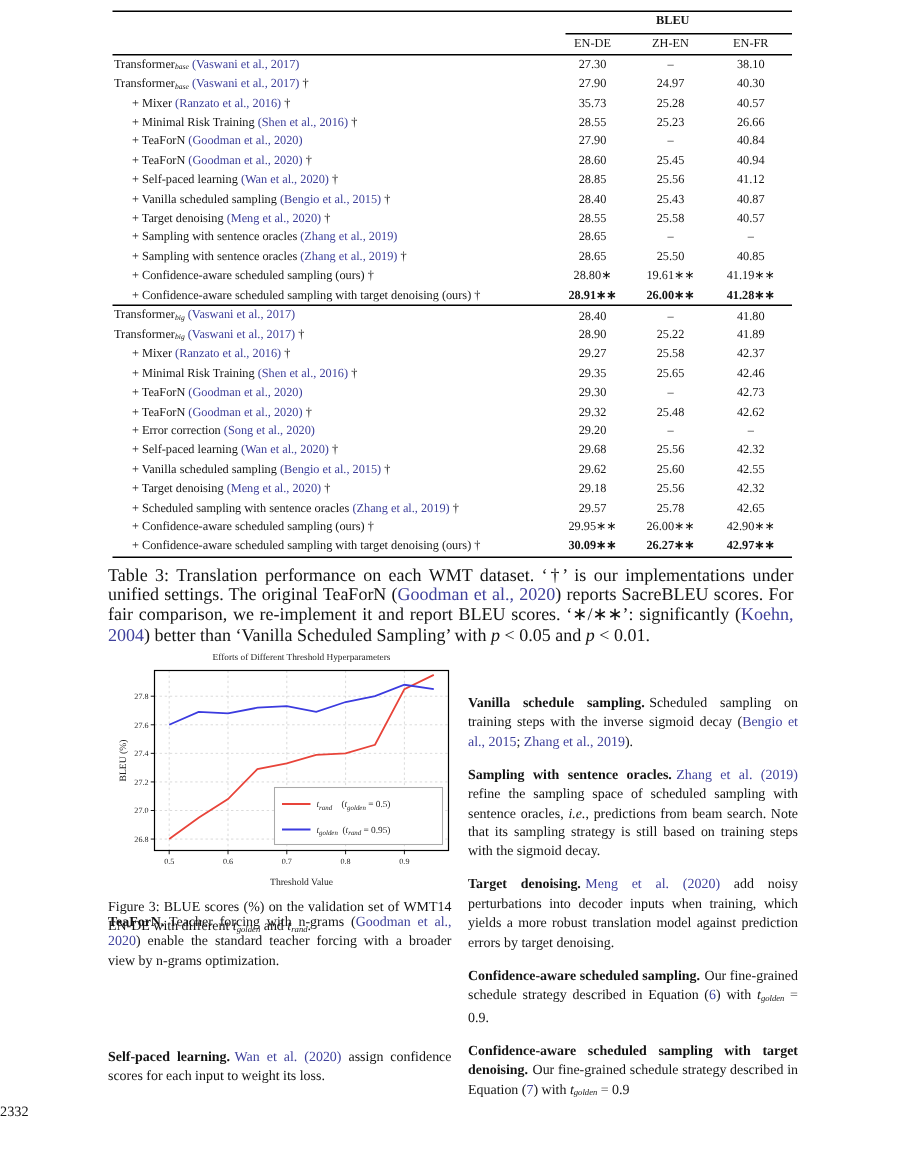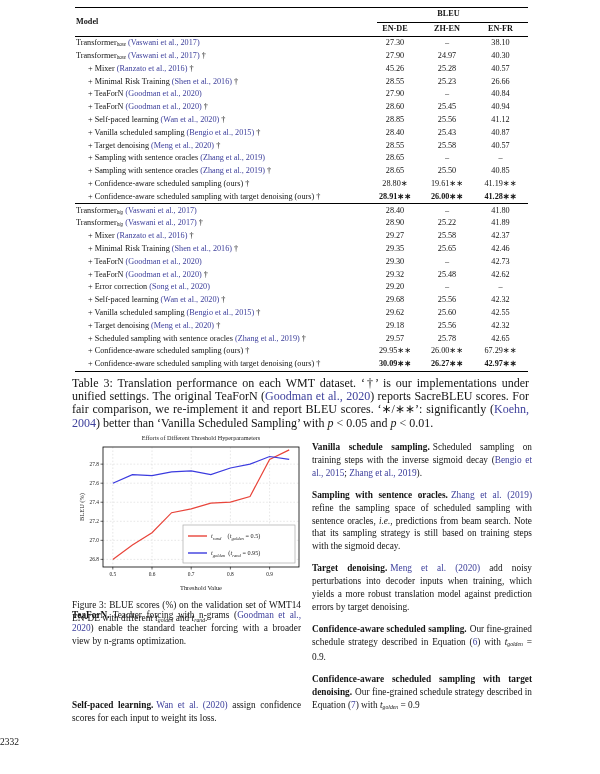--- a/index.html
+++ b/index.html
@@ -12,55 +12,54 @@
   .para .b,.cap .b{margin-right:3px}
 
   
   .tbl{position:absolute;left:75px;top:7px;width:453px;font-size:8.2px;line-height:1;}
   .rule{border-top:1.4px solid #000;height:0;}
   .midrule{border-top:1px solid #000;height:0;}
   .thead{position:relative;display:grid;grid-template-columns:1fr 52px 52px 55px;height:28px;}
   .th-model{grid-column:1;align-self:center;font-weight:bold;padding-left:1px;}
   .th-bleu{position:absolute;left:294px;right:0;top:2px;text-align:center;font-weight:bold;}
   .cmid{position:absolute;left:302px;right:0;top:13.5px;border-top:0.8px solid #000;}
-  .th-col{align-self:end;padding-bottom:2.5px;text-align:center;font-weight:bold;}
+  .th-col{align-self:end;padding-bottom:2.5px;text-align:center;font-weight:normal;}
   .trow{display:grid;grid-template-columns:1fr 52px 52px 55px;height:12.8px;align-items:center;}
   .tmodel{white-space:nowrap;overflow:hidden;padding-left:1px;}
   .trow.indent .tmodel{padding-left:13px;}
   .tval{text-align:center;}
   .trow.boldvals .tval{font-weight:bold;}
 
   
   .cap{position:absolute;left:72px;top:377px;width:457px;font-size:12px;line-height:13.2px;text-align:justify;}
   .figwrap{position:absolute;left:77px;top:431px;}
   .figcap{position:absolute;left:72px;top:599px;width:229px;font-size:9.2px;line-height:13px;text-align:justify;}
   .para{font-size:9.3px;line-height:12.9px;text-align:justify;}
   .lp1{position:absolute;left:72px;top:609px;width:229px;}
   .lp2{position:absolute;left:72px;top:699px;width:229px;}
-  .rcol{position:absolute;left:312px;top:441px;width:220px;display:flex;flex-direction:column;gap:9px;}
+  .rcol{position:absolute;left:312px;top:463px;width:220px;display:flex;flex-direction:column;gap:9px;}
   .pagenum{position:absolute;left:0;right:0;top:737px;text-align:left;font-size:9.5px;}
 
   
   svg text{font-family:"Liberation Serif",serif;fill:#222;}
   .grid{stroke:#cfcfcf;stroke-width:0.5;stroke-dasharray:1.6 1.8;}
   .tick{stroke:#000;stroke-width:0.6;}
   .tl{font-size:5.4px;}
   .ct{font-size:6.2px;}
   .cxl{font-size:6.4px;}
   .cl{font-size:6.2px;}
 </style>
 </head>
 <body>
 
 <div class="page">
 
   <div class="tbl">
     <div class="rule"></div>
     <div class="thead">
-      <div class="th-model">Model</div>
       <div class="th-bleu">BLEU</div>
       <div class="cmid"></div>
       <div class="th-col" style="grid-column:2">EN-DE</div>
       <div class="th-col" style="grid-column:3">ZH-EN</div>
       <div class="th-col" style="grid-column:4">EN-FR</div>
     </div>
     <div class="rule"></div>
     <div id="table-body">
         <div class="trow">
           <div class="tmodel"><span>Transformer</span><span class="i sb">base</span><span> </span><span class="c">(Vaswani et al., 2017)</span></div>
@@ -69,21 +68,21 @@
           <div class="tval">38.10</div>
         </div>
         <div class="trow">
           <div class="tmodel"><span>Transformer</span><span class="i sb">base</span><span> </span><span class="c">(Vaswani et al., 2017)</span><span> †</span></div>
           <div class="tval">27.90</div>
           <div class="tval">24.97</div>
           <div class="tval">40.30</div>
         </div>
         <div class="trow indent">
           <div class="tmodel"><span>+ Mixer </span><span class="c">(Ranzato et al., 2016)</span><span> †</span></div>
-          <div class="tval">45.26</div>
+          <div class="tval">35.73</div>
           <div class="tval">25.28</div>
           <div class="tval">40.57</div>
         </div>
         <div class="trow indent">
           <div class="tmodel"><span>+ Minimal Risk Training </span><span class="c">(Shen et al., 2016)</span><span> †</span></div>
           <div class="tval">28.55</div>
           <div class="tval">25.23</div>
           <div class="tval">26.66</div>
         </div>
         <div class="trow indent">
@@ -204,21 +203,21 @@
         <div class="trow indent">
           <div class="tmodel"><span>+ Scheduled sampling with sentence oracles </span><span class="c">(Zhang et al., 2019)</span><span> †</span></div>
           <div class="tval">29.57</div>
           <div class="tval">25.78</div>
           <div class="tval">42.65</div>
         </div>
         <div class="trow indent">
           <div class="tmodel"><span>+ Confidence-aware scheduled sampling (ours) †</span></div>
           <div class="tval">29.95∗∗</div>
           <div class="tval">26.00∗∗</div>
-          <div class="tval">67.29∗∗</div>
+          <div class="tval">42.90∗∗</div>
         </div>
         <div class="trow indent boldvals">
           <div class="tmodel"><span>+ Confidence-aware scheduled sampling with target denoising (ours) †</span></div>
           <div class="tval">30.09∗∗</div>
           <div class="tval">26.27∗∗</div>
           <div class="tval">42.97∗∗</div>
         </div>
       </div>
     <div class="rule"></div>
   </div>

